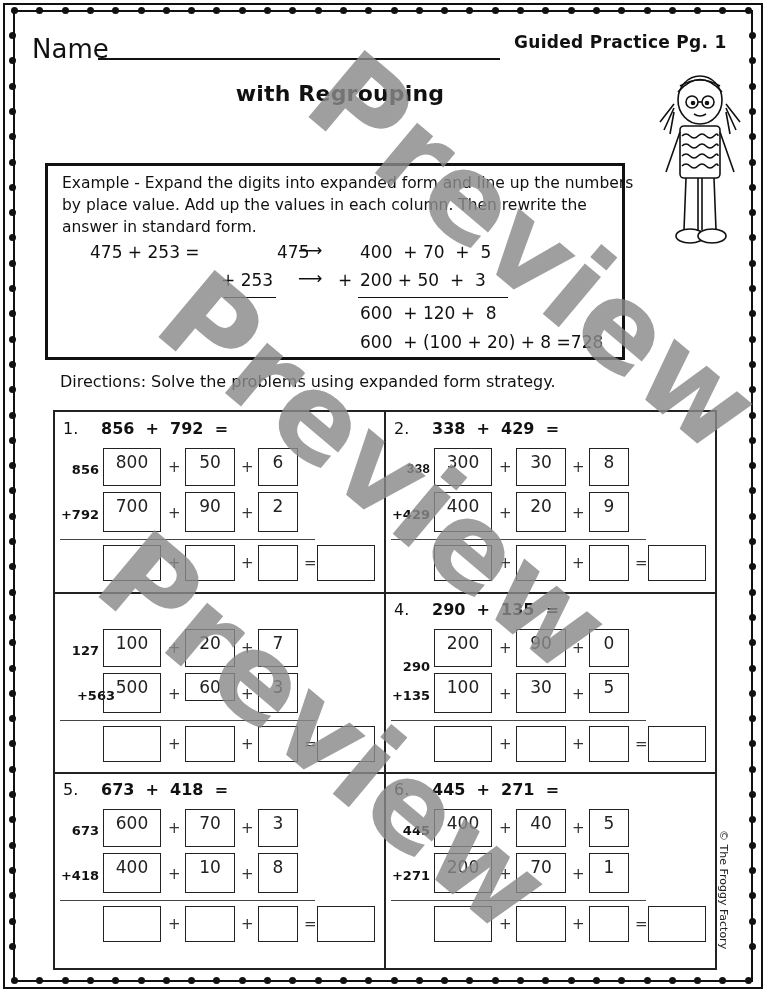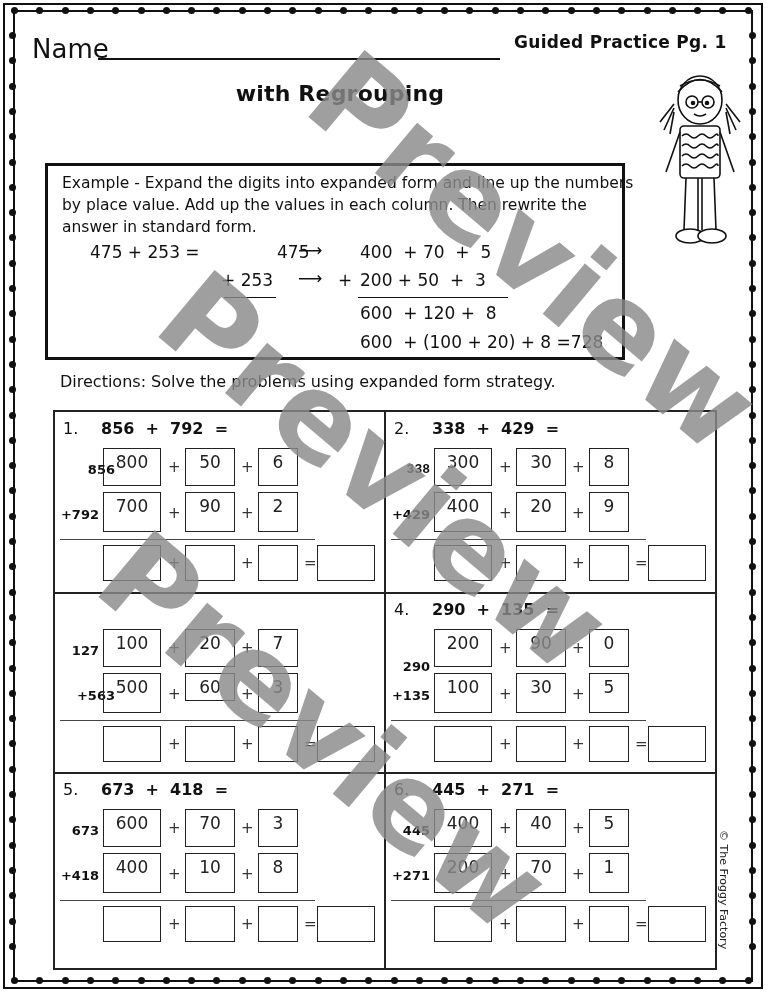--- a/index.html
+++ b/index.html
@@ -239,21 +239,21 @@
   <span>Directions</span><span>: Solve the problems using expanded form strategy.</span>
 </div>
 
 <div class="grid">
   <div class="vline"></div>
   <div class="hline" style="top:180px;"></div>
   <div class="hline" style="top:360px;"></div>
   <div id="problems">
       <div class="problem" style="left: 0px; top: 0px;">
         <div class="p-head"><span class="p-num">1.</span><span>856  +  792  =</span></div>
-        <div class="addend-label" style="left:16px; top:50px;text-align:right;">856</div>
+        <div class="addend-label" style="left:0px; top:50px;text-align:right;">856</div>
         <div class="addend-label" style="left:0px; top:95px;">+792</div>
         <div class="box" style="left:48px; top:36px; width:58px; height:38px;">800</div>
         <div class="box" style="left:130px; top:36px; width:50px; height:38px;">50</div>
         <div class="box" style="left:203px; top:36px; width:40px; height:38px;">6</div>
         <div class="op" style="left:113px; top:46px;">+</div>
         <div class="op" style="left:186px; top:46px;">+</div>
         <div class="box" style="left:48px; top:80px; width:58px; height:40px;">700</div>
         <div class="box" style="left:130px; top:80px; width:50px; height:40px;">90</div>
         <div class="box" style="left:203px; top:80px; width:40px; height:40px;">2</div>
         <div class="op" style="left:113px; top:92px;">+</div>

